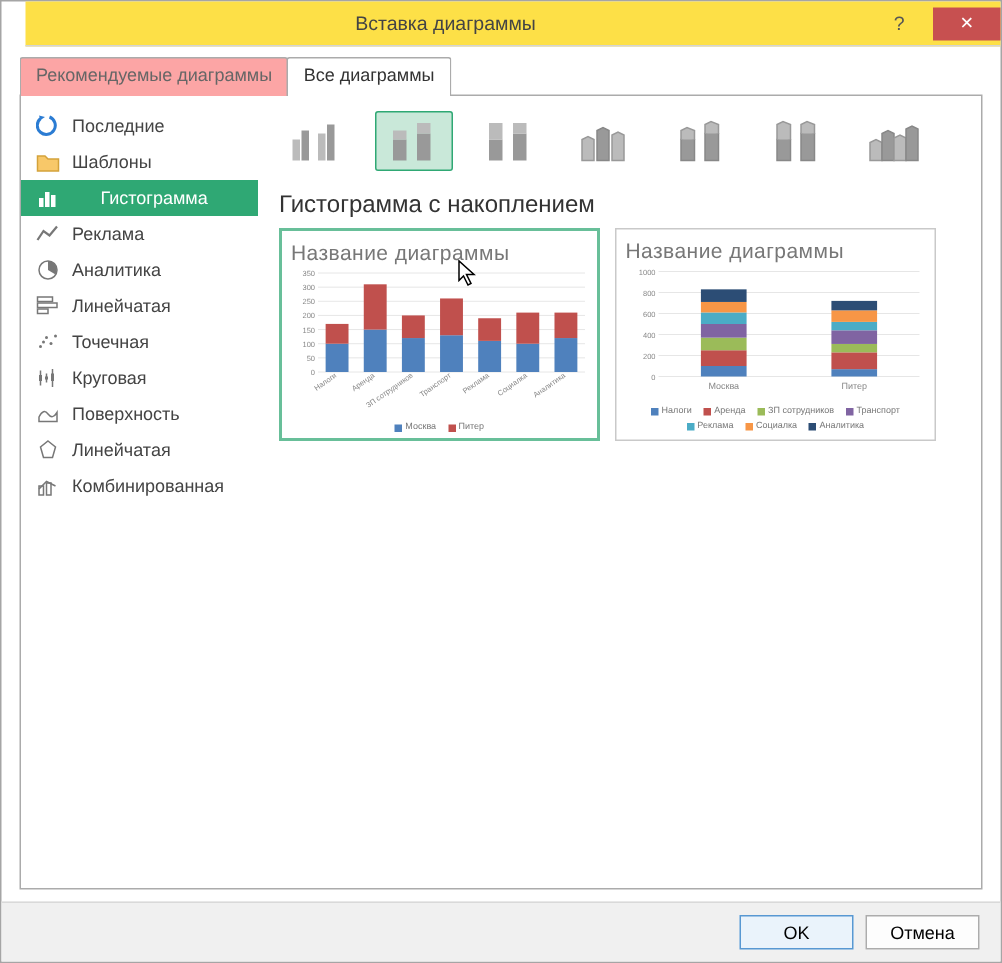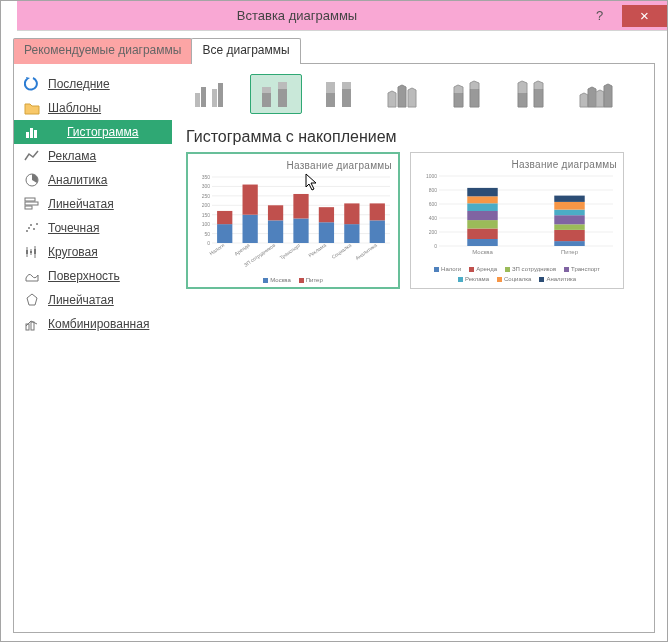--- a/index.html
+++ b/index.html
@@ -1,41 +1,41 @@
 <!DOCTYPE html>
 <html><head>
 <meta charset="utf-8">
 <style>
   * { box-sizing: border-box; margin: 0; padding: 0; }
   body { font-family: "Segoe UI", Tahoma, sans-serif; font-size: 12px; background: #fff; }
   .window { width: 668px; height: 642px; border: 1px solid #a5a5a5; background: #fff; display: flex; flex-direction: column; }
-  .titlebar { height: 30px; background: #f9a8d4; display: flex; align-items: center; border-bottom: 1px solid #d4d4d4; margin-left: 16px; }
+  .titlebar { height: 30px; background: #fde047; display: flex; align-items: center; border-bottom: 1px solid #d4d4d4; margin-left: 16px; }
   .titlebar-title { flex: 1; text-align: center; font-size: 13px; color: #444; }
   .titlebar-btn { width: 45px; height: 22px; display: flex; align-items: center; justify-content: center; font-size: 13px; cursor: default; }
   .titlebar-help { color: #555; }
   .titlebar-close { background: #c75050; color: #fff; font-size: 15px; margin-right:0; height:22px; }
   .tabs { display: flex; padding-left: 12px; margin-top: 6px; height: 26px; }
   .tab { padding: 4px 10px; border: 1px solid #ababab; border-bottom: none; background: #fff; font-size: 12px; color: #333; position: relative; top: 1px; margin-right: -1px; border-radius: 2px 2px 0 0; }
   .tab.inactive { background: #fca5a5; color: #666; z-index:1; }
   .tab.active { background: #fff; z-index: 3; padding-bottom:5px; }
   .content { flex: 1; border: 1px solid #ababab; margin: 0 12px 8px 12px; display: flex; background: #fff; position: relative; }
   .sidebar { width: 158px; padding: 8px 0; }
-  .side-item { display: flex; align-items: center; height: 24px; padding-left: 10px; gap: 8px; color: #444; font-size: 12px; text-decoration: underline; }
+  .side-item { display: flex; align-items: center; height: 24px; padding-left: 10px; gap: 8px; color: #444; font-size: 12px; }
   .side-item.selected { background: #2fa874; color: #fff; gap: 27px; }
   .side-icon { width: 16px; height: 16px; flex-shrink: 0; }
   .main { flex: 1; padding: 10px 14px; }
   .subtype-row { display: flex; gap: 12px; align-items: center; margin-bottom: 14px; }
   .subtype { width: 52px; height: 40px; display: flex; align-items: center; justify-content: center; border: 1px solid transparent; border-radius: 2px; }
   .subtype.selected { background: #c9e8d9; border: 1px solid #2fa874; }
   .subtype svg { display:block; }
   .chart-heading { font-size: 16px; color: #333; margin-bottom: 6px; }
   .previews { display: flex; gap: 10px; }
   .preview { border: 1px solid #c9c9c9; padding: 6px 6px 4px 6px; }
   .preview.sel { border: 2px solid #68bf99; }
-  .preview-title { text-align: right; font-size: 10px; color: #777; margin-bottom: 4px; letter-spacing: .3px;}
+  .preview-title { text-align: left; font-size: 14px; color: #777; margin-bottom: 4px; letter-spacing: .3px;}
   .row-legend { display:flex; flex-wrap:wrap; justify-content:center; gap:4px 8px; margin-top:3px; }
   .leg-item { display:flex; align-items:center; gap:2px; font-size:6px; color:#777; }
   .leg-sw { width:5px; height:5px; }
   .footer { height: 40px; display: flex; justify-content: flex-end; align-items: center; gap: 8px; padding-right: 14px; background: #f0f0f0; border-top: 1px solid #d9d9d9; }
   .btn { min-width: 76px; height: 23px; border: 1px solid #acacac; background: #fdfdfd; font-size: 12px; padding: 0 12px; }
   .btn.primary { border: 1px solid #5898d2; background: #eaf3fb; }
   .cursor { position:absolute; left:291px; top:109px; pointer-events:none; }
 </style>
 </head>
 <body>
@@ -317,13 +317,17 @@
           </div>
         </div>
       </div>
     </div>
 
     <svg class="cursor" width="16" height="20">
         <path d="M1 1 L1 14 L4 11 L7 17 L9 16 L6 10 L11 10 Z" fill="#fff" stroke="#000"></path>
       </svg>
   </div>
 
+  <div class="footer">
+    <button class="btn primary">OK</button>
+    <button class="btn">Отмена</button>
+  </div>
 </div>
 
 </body></html>

